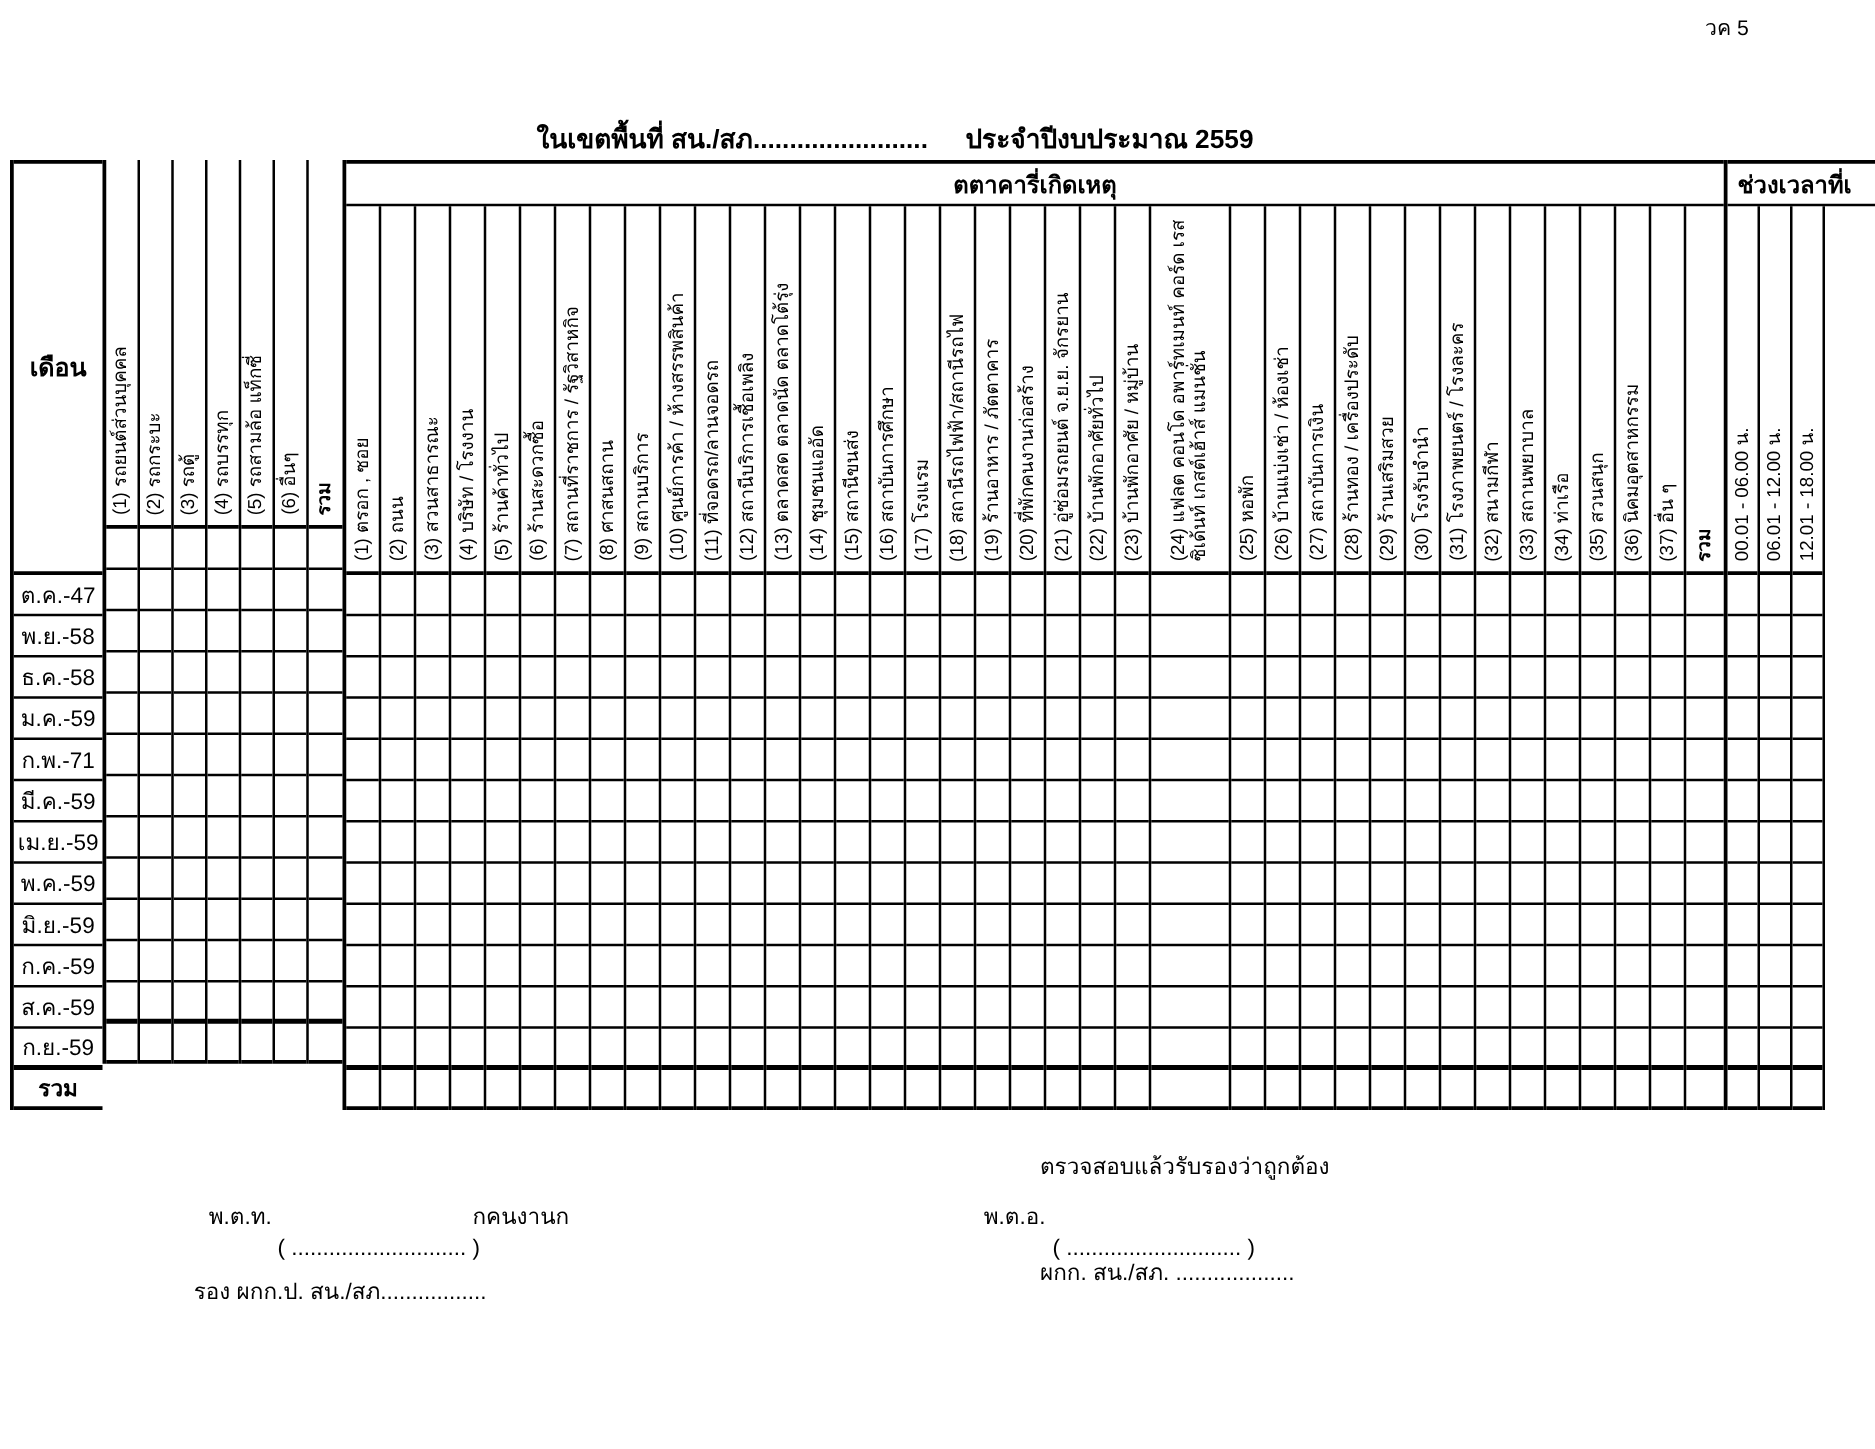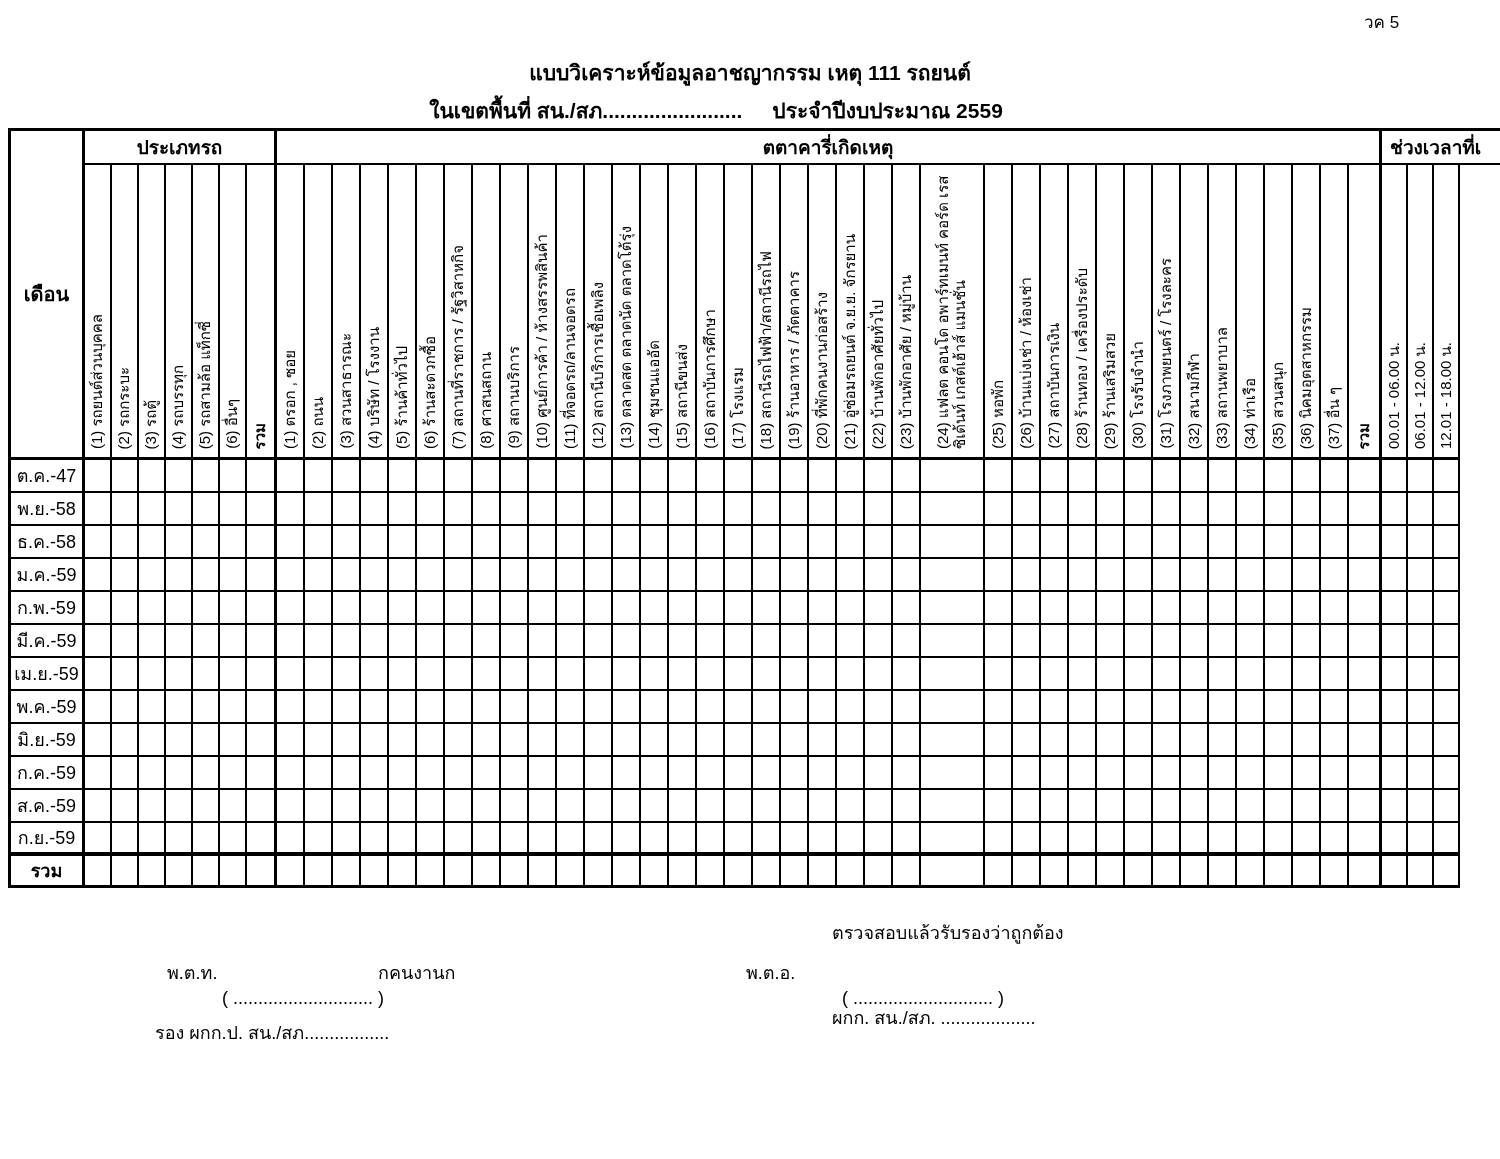--- a/index.html
+++ b/index.html
@@ -62,59 +62,57 @@
   .time-group .group-head { justify-content: flex-start; padding-left: 8px; }
   .time-group .cols { width: 78px; }
 
   
   .f { position: absolute; font-size: 18px; white-space: nowrap; }
   .f-certified   { left: 832px; top: 918px; }
   .f-left-rank   { left: 167px; top: 958px; }
   .f-left-report { left: 378px; top: 958px; }
   .f-left-paren  { left: 222px; top: 988px; }
   .f-left-pos    { left: 155px; top: 1018px; }
-  .f-right-rank  { left: 746px; top: 958px; }
+  .f-right-rank  { left: 787px; top: 958px; }
   .f-right-paren { left: 842px; top: 988px; }
   .f-right-pos   { left: 832px; top: 1003px; }
 </style>
 </head>
 <body>
 
 <div class="page">
 
   <div class="corner">วค 5</div>
 
-  <div class="title">แบบวิเคราะห์ข้อมูลอาชญากรรม เหตุ 111 รถยนต์</div>
 
   <div class="subtitle">
     <span>ในเขตพื้นที่  สน./สภ........................</span><span class="year">ประจำปีงบประมาณ 2559</span>
   </div>
 
   <div class="tbl">
 
     <div class="month-col">
       <div class="month-head">เดือน</div>
 
     <div class="cell">ต.ค.-47</div>
         <div class="cell">พ.ย.-58</div>
         <div class="cell">ธ.ค.-58</div>
         <div class="cell">ม.ค.-59</div>
-        <div class="cell">ก.พ.-59</div>
+        <div class="cell">ก.พ.-71</div>
         <div class="cell">มี.ค.-59</div>
         <div class="cell">เม.ย.-59</div>
         <div class="cell">พ.ค.-59</div>
         <div class="cell">มิ.ย.-59</div>
         <div class="cell">ก.ค.-59</div>
         <div class="cell">ส.ค.-59</div>
         <div class="cell c-heavy">ก.ย.-59</div>
         <div class="cell c-total">รวม</div>
       </div>
 
     <div class="group">
-      <div class="group-head">ประเภทรถ</div>
       <div class="cols" id="vehicle-cols">
           <div class="col" style="width: 27px;">
             <div class="vhead">
               <span class="vtext">(1) รถยนต์ส่วนบุคคล</span>
             </div>
             <div class="cell"></div>
             <div class="cell"></div>
             <div class="cell"></div>
             <div class="cell"></div>
             <div class="cell"></div>

